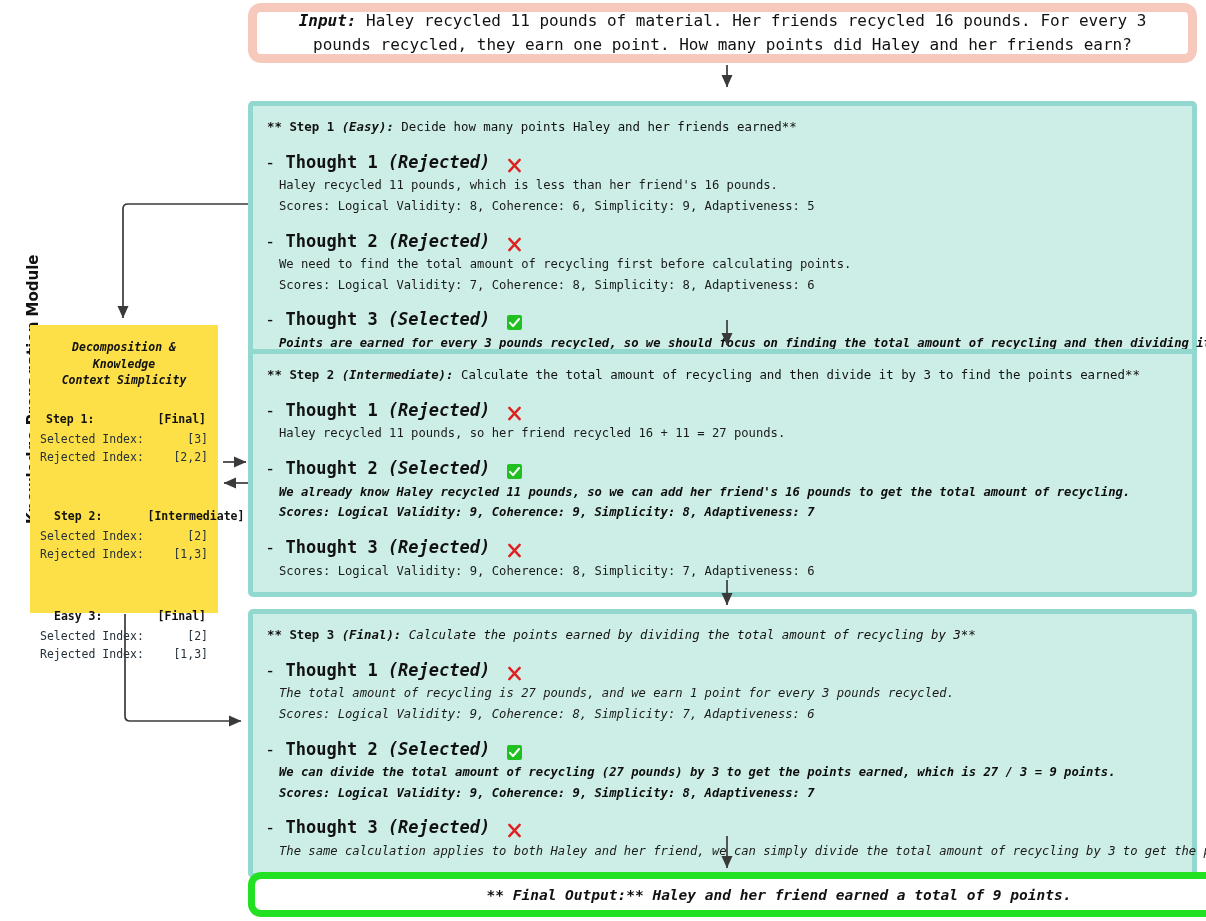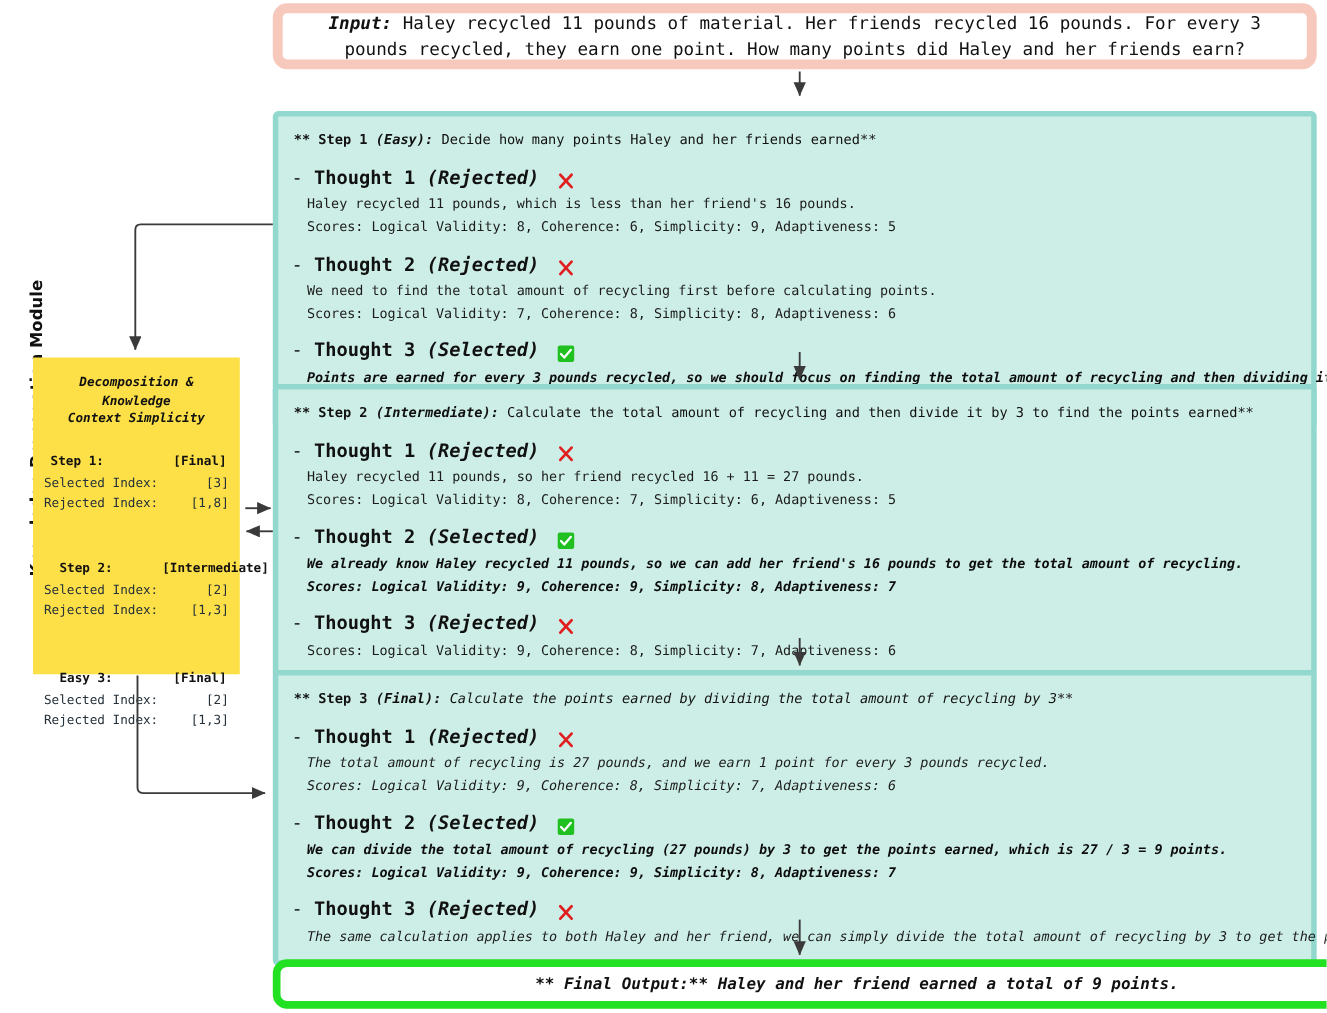--- a/index.html
+++ b/index.html
@@ -122,21 +122,21 @@
       <div class="kb-row head">
         <span>Step 1:</span>
         <span>[Final]</span>
       </div>
       <div class="kb-row">
         <span>Selected Index:</span>
         <span>[3]</span>
       </div>
       <div class="kb-row">
         <span>Rejected Index:</span>
-        <span>[1,8]</span>
+        <span>[2,2]</span>
       </div>
     </div>
 
     <div class="kb-group kb-g2">
       <div class="kb-row head c">
         <span>Step 2:</span>
         <span>[Intermediate]</span>
       </div>
       <div class="kb-row">
         <span>Selected Index:</span>
@@ -230,21 +230,20 @@
     <div class="thought">
       <div class="thought-head">
         <span class="dash">-</span>
         <span class="tname">Thought 1</span>
         <span class="tstate">(Rejected)</span>
         <span class="mark mark-x"><svg width="15" height="15" viewBox="0 0 16 16">
               <path d="M2.5 2 L13.5 14 M13.5 2 L2.5 14" stroke="#e02020" stroke-width="2.6" stroke-linecap="round" fill="none"></path>
             </svg></span>
       </div>
       <div class="tbody">Haley recycled 11 pounds, so her friend recycled 16 + 11 = 27 pounds.</div>
-      <div class="tbody">Scores: Logical Validity: 8, Coherence: 7, Simplicity: 6, Adaptiveness: 5</div>
     </div>
 
     <div class="thought">
       <div class="thought-head">
         <span class="dash">-</span>
         <span class="tname">Thought 2</span>
         <span class="tstate">(Selected)</span>
         <span class="mark mark-ok"><svg width="15" height="15" viewBox="0 0 16 16">
               <path d="M3.2 8.4 L6.4 11.8 L12.8 4.3" stroke="#ffffff" stroke-width="2.2" stroke-linecap="round" stroke-linejoin="round" fill="none"></path>
             </svg></span>

